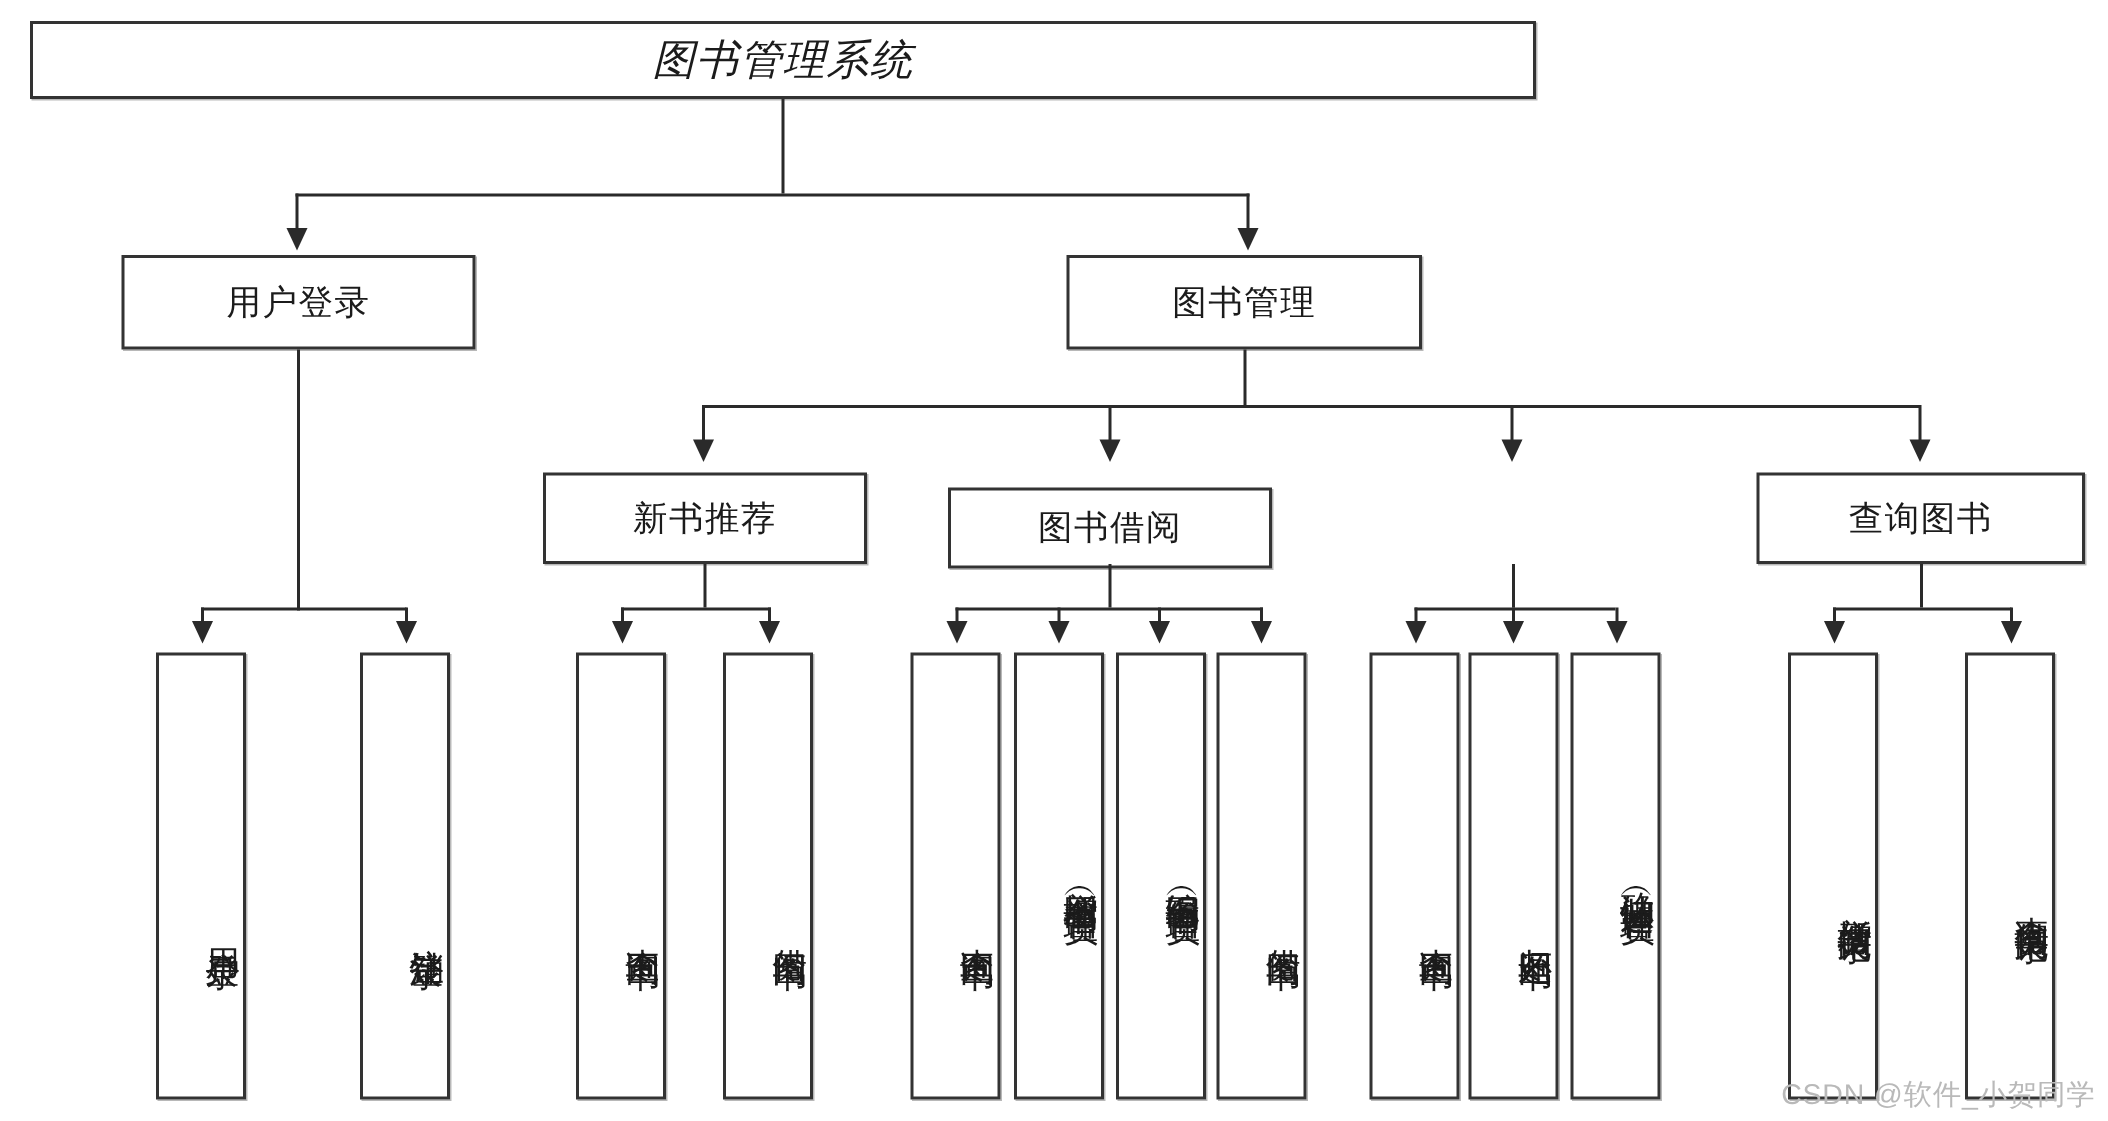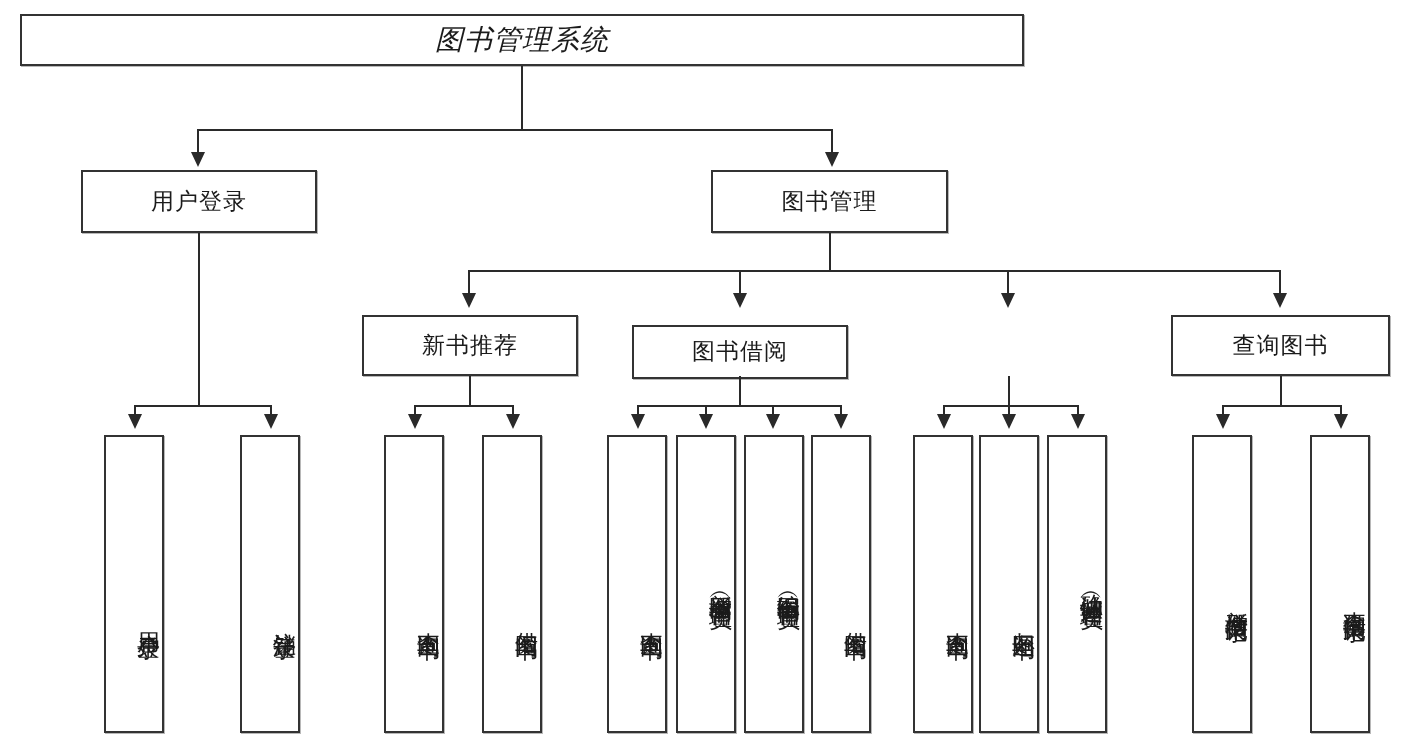--- a/index.html
+++ b/index.html
@@ -210,14 +210,15 @@
     <span class="vlabel">确认归还（管理员）</span>
   </div>
 
   <div class="node vert" style="left:1192px; top:435px; width:60px; height:298px; padding-top:36px;">
     <span class="vlabel">新增借阅记录</span>
   </div>
   <div class="node vert" style="left:1310px; top:435px; width:60px; height:298px; padding-top:36px;">
     <span class="vlabel">查询借阅记录</span>
   </div>
 
+  <div id="watermark">CSDN @软件_小贺同学</div>
 
 </div>
 
 </body></html>

